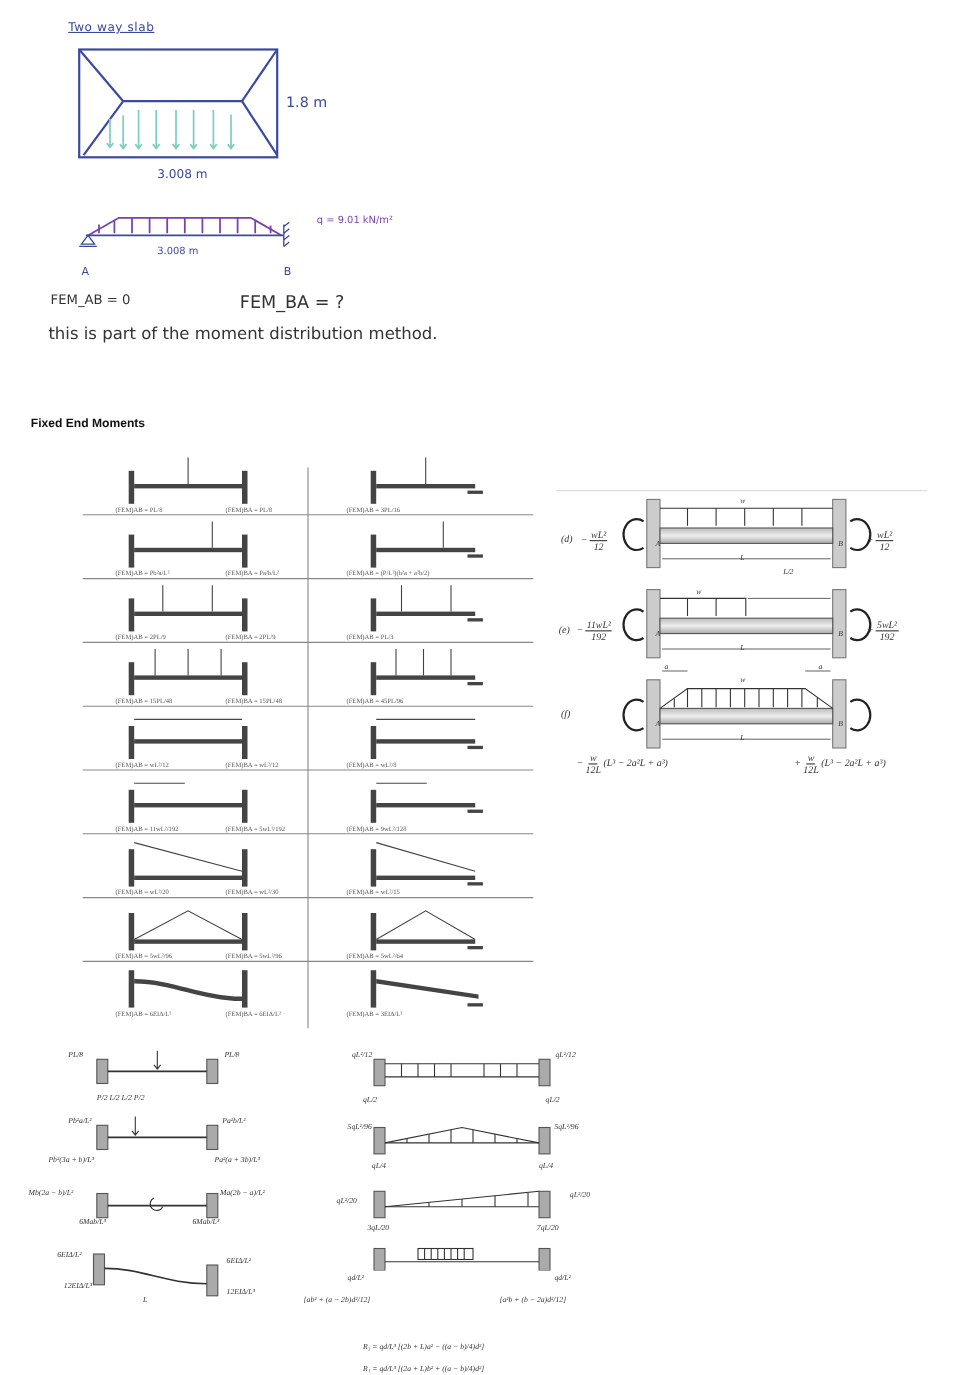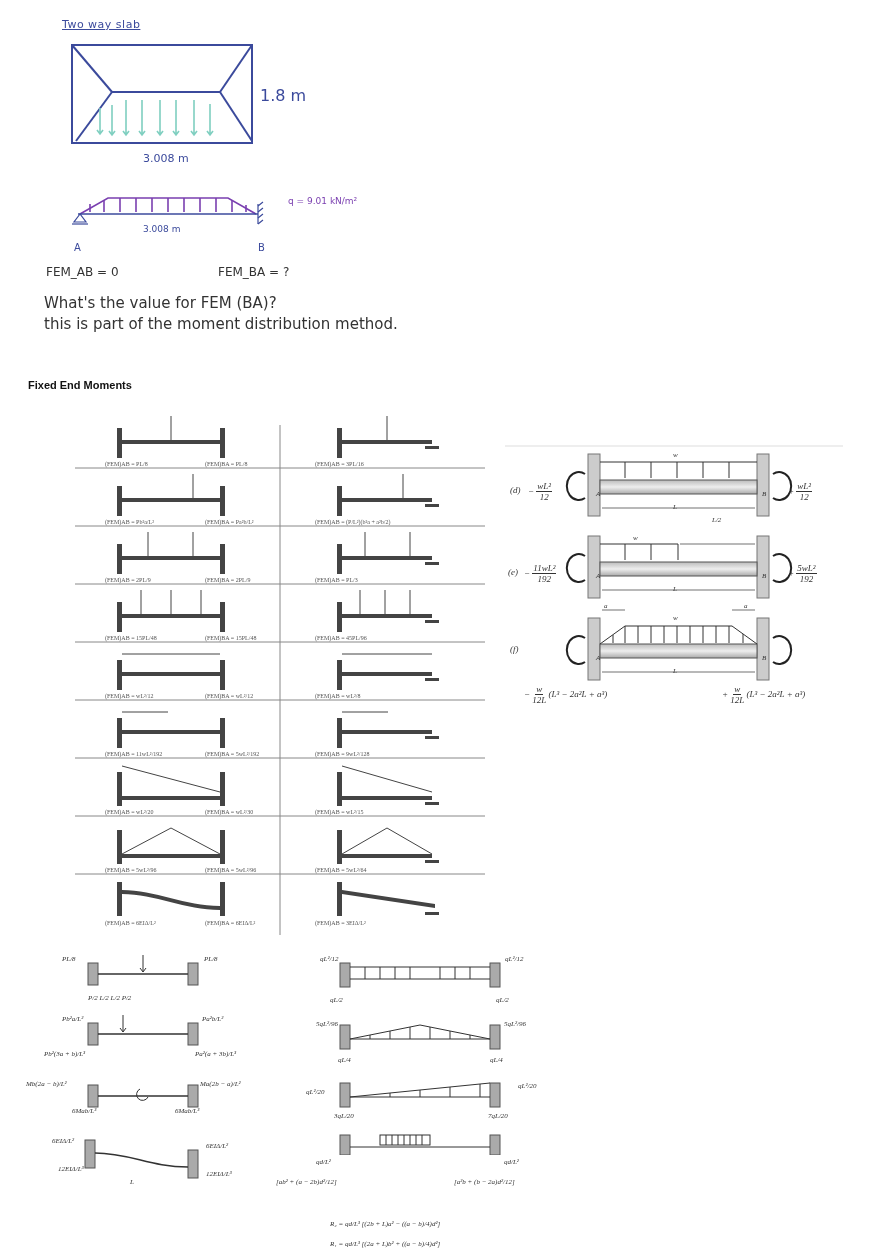--- a/index.html
+++ b/index.html
@@ -35,21 +35,21 @@
     <path d="M40 68 v26 m-3 -4 l3 4 3 -4"></path>
     <path d="M52 65 v30 m-3 -4 l3 4 3 -4"></path>
     <path d="M66 60 v35 m-3 -4 l3 4 3 -4"></path>
     <path d="M82 60 v35 m-3 -4 l3 4 3 -4"></path>
     <path d="M100 60 v35 m-3 -4 l3 4 3 -4"></path>
     <path d="M116 60 v35 m-3 -4 l3 4 3 -4"></path>
     <path d="M134 60 v35 m-3 -4 l3 4 3 -4"></path>
     <path d="M150 64 v31 m-3 -4 l3 4 3 -4"></path>
   </g>
 </svg>
-<div class="abs hand" style="left:260px;top:86px;font-size:16px;color:#3b4a9c">1.8 m</div>
+<div class="abs hand" style="left:260px;top:86px;font-size:13px;color:#3b4a9c">1.8 m</div>
 <div class="abs hand" style="left:143px;top:152px;font-size:11px;color:#3b4a9c">3.008 m</div>
 
 <svg class="abs" style="left:68px;top:192px" width="210" height="45">
   <g stroke="#7a3fb0" stroke-width="1.6" fill="none">
     <polyline points="12,22 40,6 160,6 188,22"></polyline>
     <path d="M22 12 v8"></path>
       <path d="M36 8 v12"></path>
       <path d="M52 6 v14"></path>
       <path d="M68 6 v14"></path>
       <path d="M84 6 v14"></path>
@@ -68,24 +68,23 @@
   <g stroke="#3b4a9c" stroke-width="1.2">
     <line x1="190" y1="12" x2="190" y2="32"></line>
     <path d="M190 14 l5 -4 M190 20 l5 -4 M190 26 l5 -4 M190 32 l5 -4"></path>
   </g>
 </svg>
 <div class="abs hand" style="left:288px;top:196px;font-size:9px;color:#7a3fb0">q = 9.01 kN/m²</div>
 <div class="abs hand" style="left:143px;top:224px;font-size:9px;color:#3b4a9c">3.008 m</div>
 <div class="abs hand" style="left:74px;top:242px;font-size:10px;color:#3b4a9c">A</div>
 <div class="abs hand" style="left:258px;top:242px;font-size:10px;color:#3b4a9c">B</div>
 <div class="abs hand" style="left:46px;top:265px;font-size:12px;color:#333">FEM_AB = 0</div>
-<div class="abs hand" style="left:218px;top:265px;font-size:12px;color:#333">FEM_BA = ?</div>
+<div class="abs hand" style="left:218px;top:265px;font-size:16px;color:#333">FEM_BA = ?</div>
 
 <div class="abs question">
-  <div>What's the value for FEM (BA)?</div>
   <div>this is part of the moment distribution method.</div>
 </div>
 
 <div class="abs fem-heading">Fixed End Moments</div>
 
 <div class="abs" style="left:75px;top:410px;width:410px;height:525px">
   <svg class="abs" style="left:0;top:0" width="410" height="525">
     <g stroke="#888" stroke-width="1">
       <line x1="0" y1="58" x2="410" y2="58"></line>
         <line x1="0" y1="116" x2="410" y2="116"></line>

